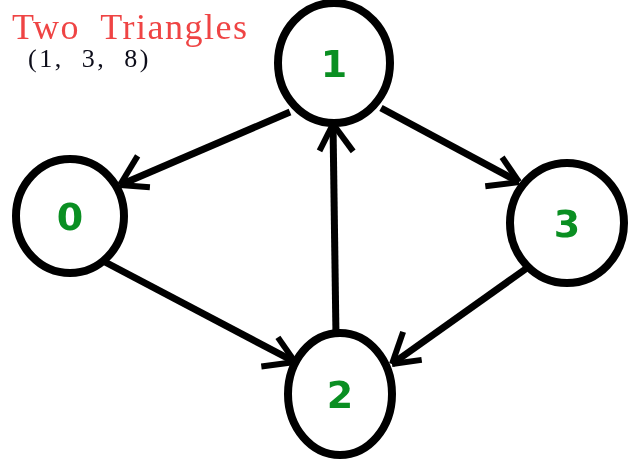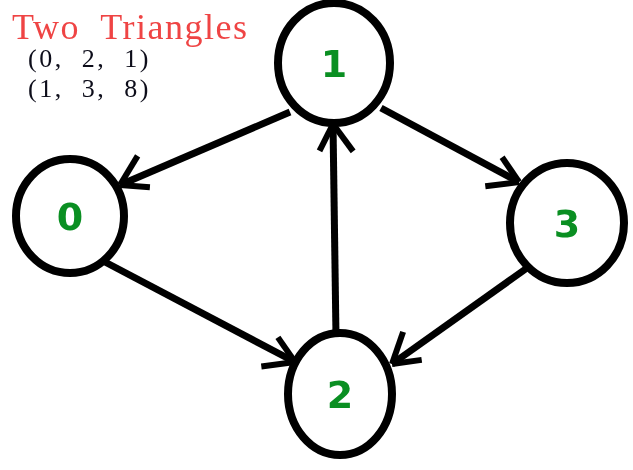--- a/index.html
+++ b/index.html
@@ -72,21 +72,20 @@
     fill: none;
   }
 </style>
 </head>
 <body>
 
 <div id="canvas">
 
   <div class="caption-block">
     <div class="caption-title">Two  Triangles</div>
-    <div class="caption-line">(0,  2,  1)</div>
     <div class="caption-line">(1,  3,  8)</div>
   </div>
 
   <svg id="graph-svg" viewBox="0 0 633 470">
     <g id="edges-layer">
         <g>
           <line x1="290" y1="112" x2="120" y2="185" class="edge-line" stroke="#000000"></line>
           <line x1="120" y1="185" x2="137.63187892820355" y2="155.92910655894505" class="edge-head" stroke="#000000"></line>
           <line x1="120" y1="185" x2="149.91701125897796" y2="187.22989625996033" class="edge-head" stroke="#000000"></line>
         </g>

